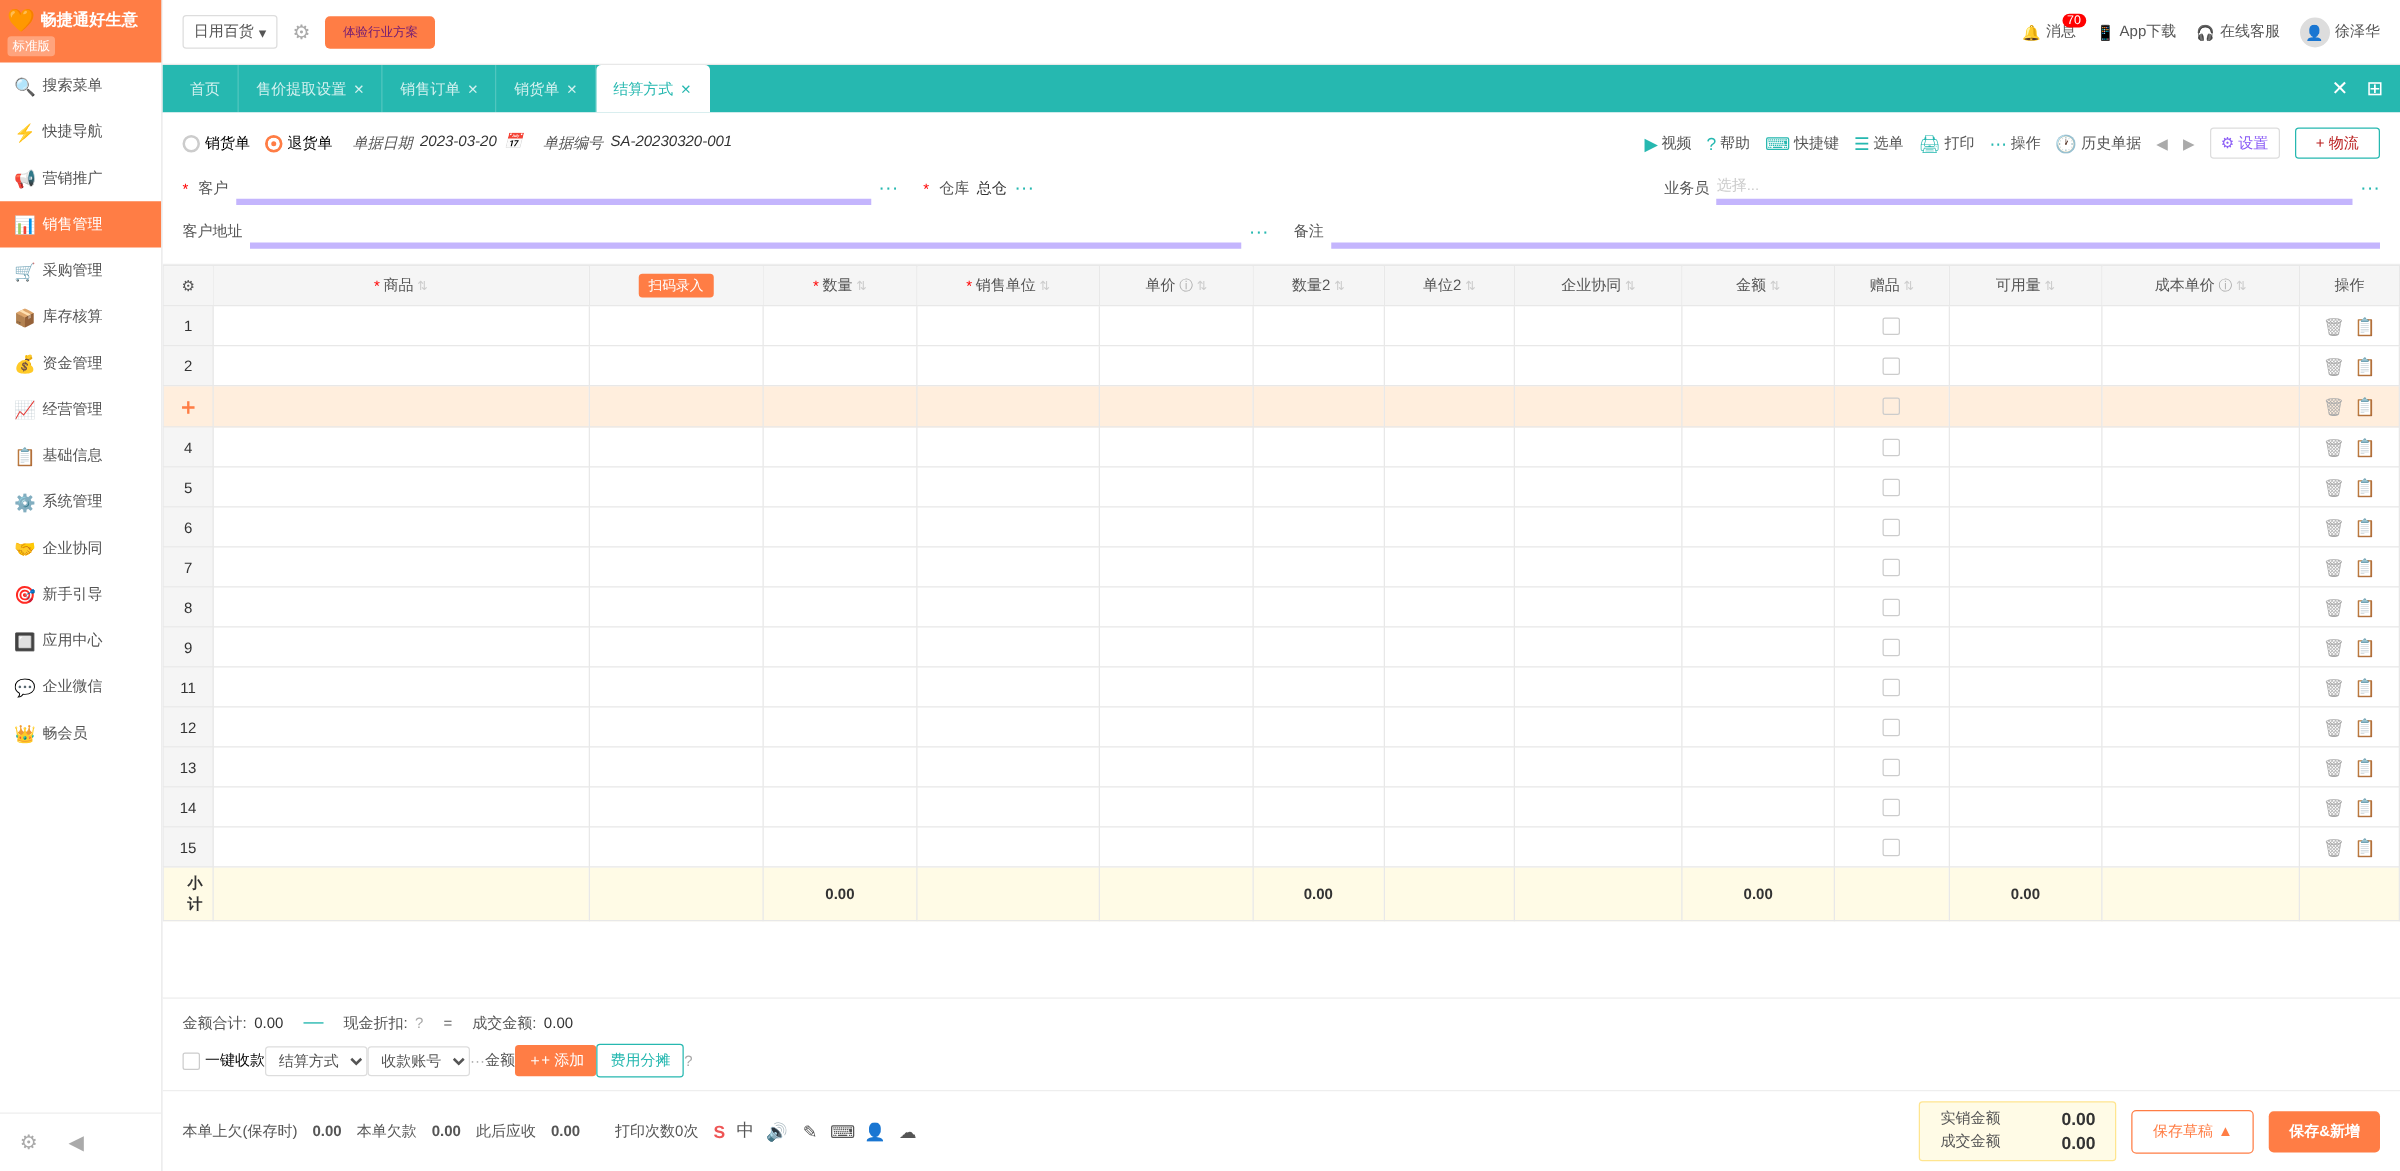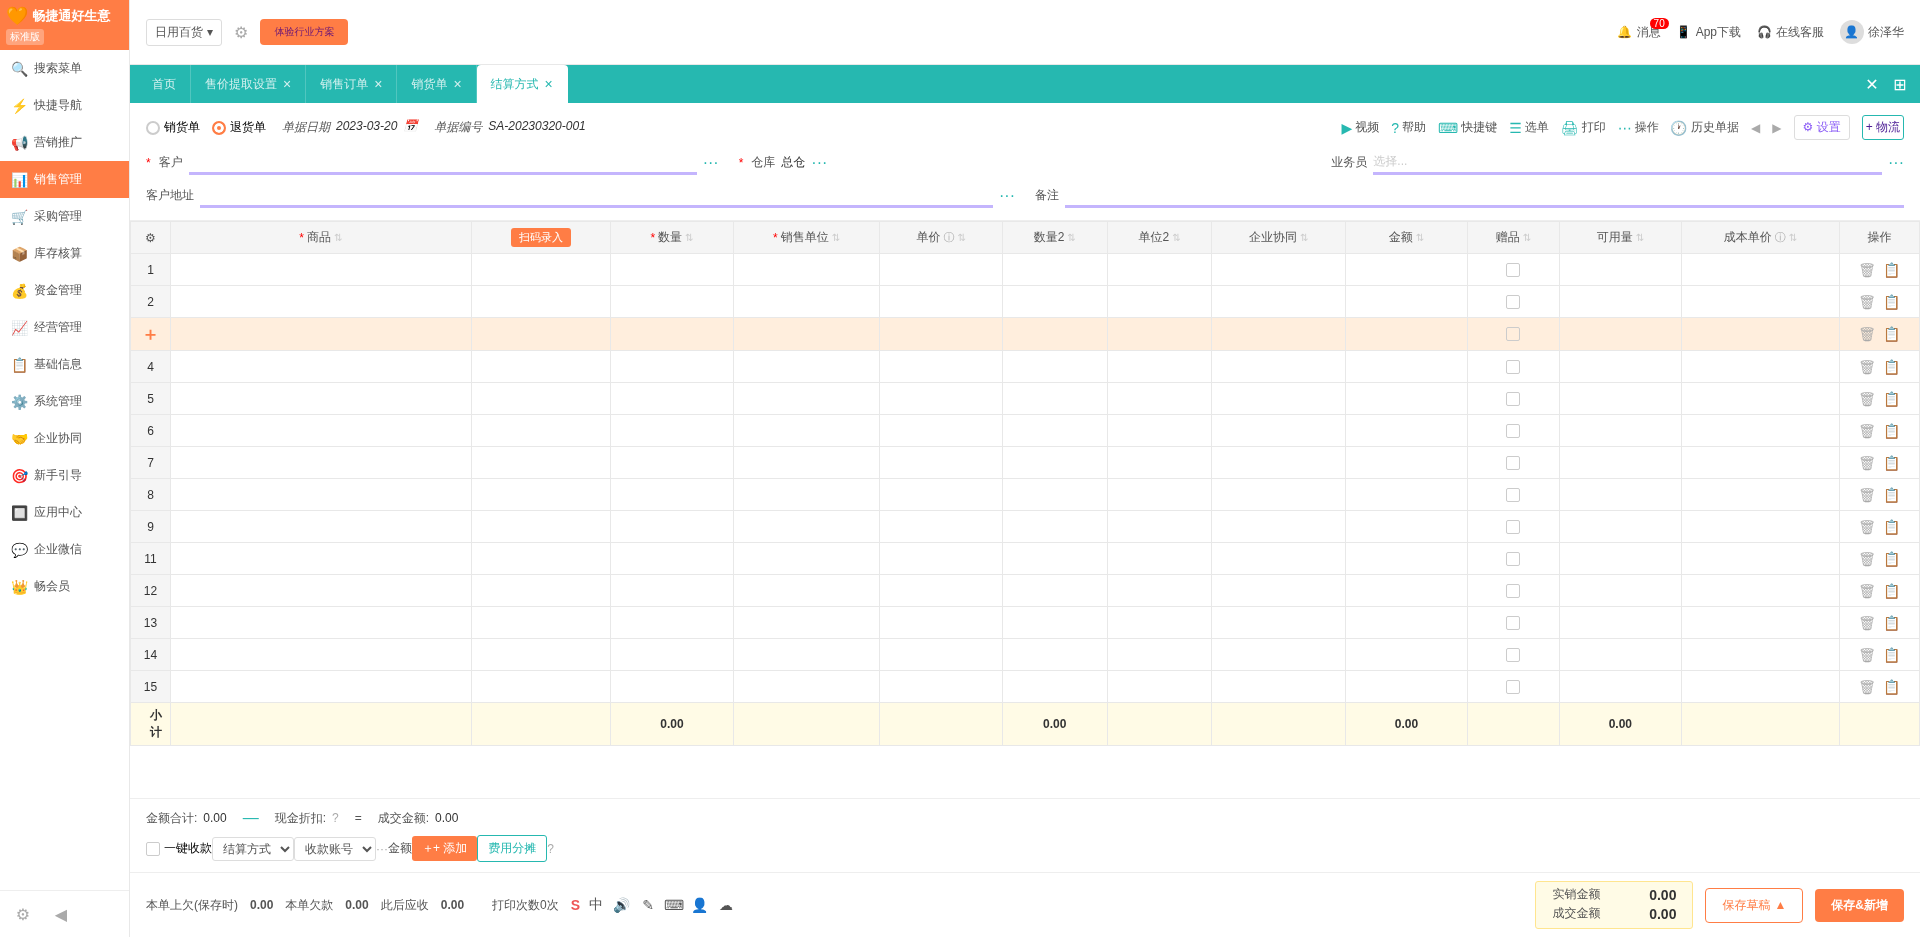--- a/index.html
+++ b/index.html
@@ -15,21 +15,21 @@
     .sidebar-item.active { background: #ff7d45; color: #fff; }
     .sidebar-item .icon { width: 16px; height: 16px; display: flex; align-items: center; justify-content: center; font-size: 14px; }
     .sidebar-item .label { font-size: 12px; }
     .sidebar-bottom { padding: 8px; display: flex; gap: 8px; border-top: 1px solid #eee; }
     .sidebar-bottom-btn { width: 30px; height: 30px; display: flex; align-items: center; justify-content: center; cursor: pointer; color: #aaa; font-size: 16px; }
 
     
     .main { flex: 1; display: flex; flex-direction: column; overflow: hidden; }
 
     
-    .topbar { height: 65px; background: #fff; display: flex; align-items: center; justify-content: space-between; padding: 0 16px; border-bottom: 1px solid #e8e8e8; flex-shrink: 0; }
+    .topbar { height: 52px; background: #fff; display: flex; align-items: center; justify-content: space-between; padding: 0 16px; border-bottom: 1px solid #e8e8e8; flex-shrink: 0; }
     .topbar-left { display: flex; align-items: center; gap: 12px; }
     .topbar-select { display: flex; align-items: center; gap: 4px; border: 1px solid #ddd; padding: 4px 8px; border-radius: 3px; cursor: pointer; color: #555; }
     .topbar-gear { color: #aaa; cursor: pointer; font-size: 16px; }
     .topbar-trial-btn { background: #ff7d45; color: #701a75; border: none; padding: 6px 14px; border-radius: 4px; cursor: pointer; font-size: 10px; }
     .topbar-right { display: flex; align-items: center; gap: 16px; color: #555; }
     .topbar-msg { position: relative; cursor: pointer; }
     .topbar-msg-badge { position: absolute; top: -6px; right: -8px; background: #f00; color: #fff; font-size: 10px; border-radius: 8px; padding: 0 4px; }
     .topbar-right-item { display: flex; align-items: center; gap: 4px; cursor: pointer; color: #555; }
     .user-avatar { width: 24px; height: 24px; border-radius: 50%; background: #ddd; display: flex; align-items: center; justify-content: center; }
 
@@ -49,21 +49,21 @@
     .radio-circle { width: 14px; height: 14px; border-radius: 50%; border: 2px solid #ccc; display: inline-block; }
     .radio-circle.checked { border-color: #ff7d45; background: #ff7d45; box-shadow: inset 0 0 0 3px #fff; }
     .form-field { display: flex; gap: 6px; font-style: italic; }
     .form-label { color: #555; white-space: nowrap; }
     .form-value { color: #333; font-weight: 500; }
 
     
     .form-fields { display: flex; gap: 20px; flex-wrap: wrap; }
     .form-group { display: flex; align-items: center; gap: 6px; flex: 1; min-width: 200px; }
     .form-group .required { color: #f00; margin-right: 2px; }
-    .form-input { flex: 1; border: none; border-bottom: 3px solid #c4b5fd; padding: 4px 0; outline: none; color: #4c1d95; background: transparent; }
+    .form-input { flex: 1; border: none; border-bottom: 5px solid #c4b5fd; padding: 4px 0; outline: none; color: #4c1d95; background: transparent; }
     .form-input::placeholder { color: #ccc; }
     .form-dots { color: #26b8b0; cursor: pointer; font-size: 16px; }
     .form-group-label { color: #555; white-space: nowrap; }
 
     
     .table-container { flex: 1; overflow: auto; background: #fff; }
     .data-table { width: 100%; border-collapse: collapse; min-width: 1300px; }
     .data-table th { background: #f5f5f5; border: 1px solid #e8e8e8; padding: 6px 8px; text-align: center; color: #555; white-space: nowrap; font-weight: normal; position: sticky; top: 0; z-index: 1; }
     .data-table td { border: 1px solid #e8e8e8; padding: 4px 8px; text-align: center; color: #333; height: 32px; }
     .data-table tr.active-row td { background: #ffeedd; }
@@ -107,21 +107,21 @@
     .th-wrap { display: flex; align-items: center; justify-content: center; gap: 3px; }
     .required-star { color: red; }
     .info-icon { color: #aaa; font-size: 11px; cursor: pointer; }
 
     .plus-icon { color: #ff7d45; font-size: 18px; font-weight: bold; cursor: pointer; }
 
     .toolbar-icon { display: flex; align-items: center; gap: 3px; font-size: 12px; color: #555; cursor: pointer; }
     .toolbar-icon .t-icon { color: #26b8b0; font-size: 14px; }
 
     .set-btn { background: #fff; border: 1px solid #ddd; padding: 3px 8px; border-radius: 3px; color: #8b5cf6; cursor: pointer; font-size: 12px; }
-    .add-logistics-btn { background: #fff; border: 1px solid #26b8b0; color: #4c1d95; padding: 3px 3px; border-radius: 3px; cursor: pointer; font-size: 12px; }
+    .add-logistics-btn { background: #fff; border: 1px solid #26b8b0; color: #b91c1c; padding: 3px 16px; border-radius: 3px; cursor: pointer; font-size: 12px; }
 
     .toolbar-row { display: flex; align-items: center; gap: 12px; flex-wrap: wrap; }
 
     
     .ime-bar { display: flex; align-items: center; gap: 6px; }
     .ime-icon { width: 20px; height: 20px; display: inline-flex; align-items: center; justify-content: center; font-size: 14px; cursor: pointer; color: #555; }
   </style>
 </head>
 <body>
 

